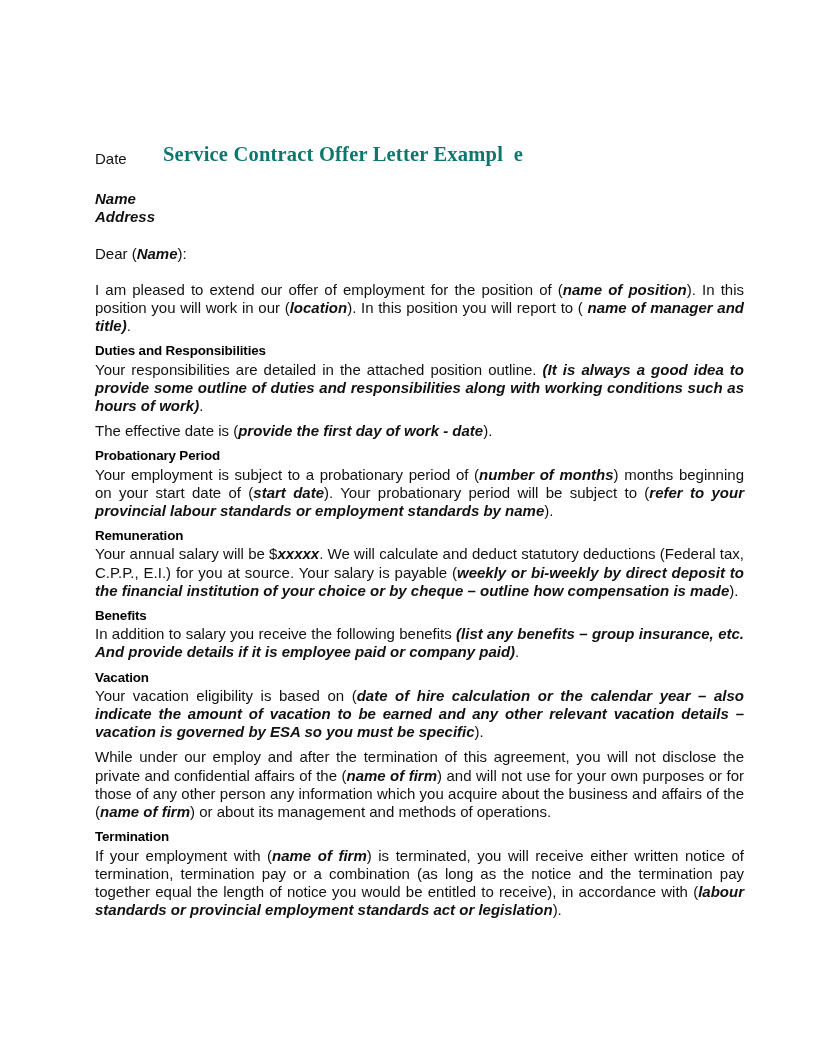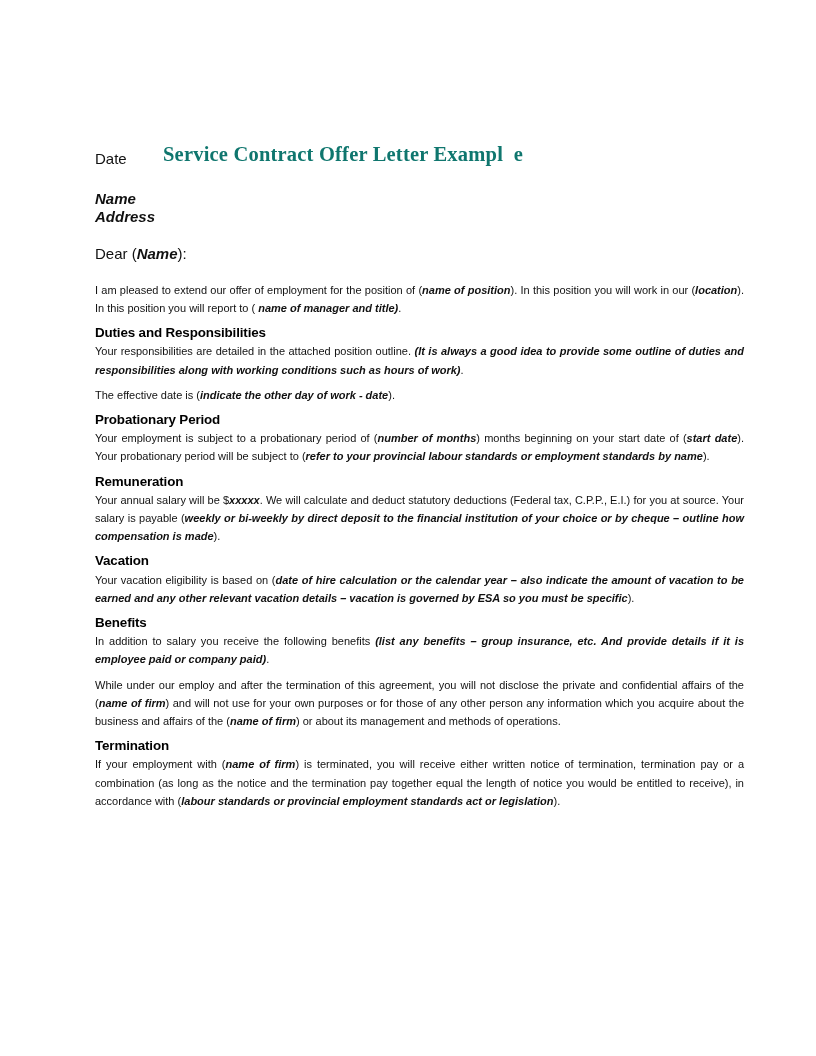--- a/index.html
+++ b/index.html
@@ -40,21 +40,21 @@
     top: 150px;
     width: 649px;
   }
   .line {
     font-size: 15px;
     line-height: 18.2px;
     color: #111111;
     white-space: pre-wrap;
   }
   .para {
-    font-size: 11px;
+    font-size: 15px;
     line-height: 18.2px;
     color: #111111;
     margin: 0;
   }
   .para.just {
     text-align: justify;
     text-align-last: left;
   }
   .heading {
     font-size: 13.4px;
@@ -95,41 +95,41 @@
     <div class="gap-sm"></div>
 
     <p class="para just"><span>I am pleased to extend our offer of employment for the position of (</span><span class="it">name of position</span><span>). In this position you will work in our (</span><span class="it">location</span><span>). In this position you will report to (</span><span class="it"> name of manager and title)</span><span>.</span></p>
 
     <div class="sec">
       <p class="heading">Duties and Responsibilities</p>
       <p class="para just"><span>Your responsibilities are detailed in the attached position outline.  </span><span class="it">(It is always a good idea to provide some outline of duties and responsibilities along with working conditions such as hours of work)</span><span>.</span></p>
     </div>
 
     <div class="sec">
-      <p class="para"><span>The effective date is (</span><span class="it">indicate the other day of work - date</span><span>).</span></p>
+      <p class="para"><span>The effective date is (</span><span class="it">provide the first day of work - date</span><span>).</span></p>
     </div>
 
     <div class="sec">
       <p class="heading">Probationary Period</p>
       <p class="para just"><span>Your employment is subject to a probationary period of (</span><span class="it">number of months</span><span>) months beginning on your start date of (</span><span class="it">start date</span><span>).   Your probationary period will be subject to (</span><span class="it">refer to your provincial labour standards or employment standards by name</span><span>).</span></p>
     </div>
 
     <div class="sec">
       <p class="heading">Remuneration</p>
       <p class="para just"><span>Your annual salary will be $</span><span class="it">xxxxx</span><span>.  We will calculate and deduct statutory deductions (Federal tax, C.P.P., E.I.) for you at source. Your salary is payable (</span><span class="it">weekly or bi-weekly by direct deposit to the financial institution of your choice or by cheque – outline how compensation is made</span><span>).</span></p>
     </div>
 
     <div class="sec">
-      <p class="heading">Vacation</p>
-      <p class="para just"><span>Your vacation eligibility is based on (</span><span class="it">date of hire calculation or the calendar year – also indicate the amount of vacation to be earned and any other relevant vacation details – vacation is governed by ESA so you must be specific</span><span>).</span></p>
+      <p class="heading">Benefits</p>
+      <p class="para just"><span>In addition to salary you receive the following benefits </span><span class="it">(list any benefits – group insurance, etc. And provide details if it is employee paid or company paid)</span><span>.</span></p>
     </div>
 
     <div class="sec">
-      <p class="heading">Benefits</p>
-      <p class="para just"><span>In addition to salary you receive the following benefits </span><span class="it">(list any benefits – group insurance, etc. And provide details if it is employee paid or company paid)</span><span>.</span></p>
+      <p class="heading">Vacation</p>
+      <p class="para just"><span>Your vacation eligibility is based on (</span><span class="it">date of hire calculation or the calendar year – also indicate the amount of vacation to be earned and any other relevant vacation details – vacation is governed by ESA so you must be specific</span><span>).</span></p>
     </div>
 
     <div class="sec">
       <p class="para just"><span>While under our employ and after the termination of this agreement, you will not disclose the private and confidential affairs of the (</span><span class="it">name of firm</span><span>) and will not use for your own purposes or for those of any other person any information which you acquire about the business and affairs of the (</span><span class="it">name of firm</span><span>) or about its management and methods of operations.</span></p>
     </div>
 
     <div class="sec">
       <p class="heading">Termination</p>
       <p class="para just"><span>If your employment with (</span><span class="it">name of firm</span><span>) is terminated, you will receive either written notice of termination, termination pay or a combination (as long as the notice and the termination pay together equal the length of notice you would be entitled to receive), in accordance with (</span><span class="it">labour standards or provincial employment standards act or legislation</span><span>).</span></p>
     </div>

